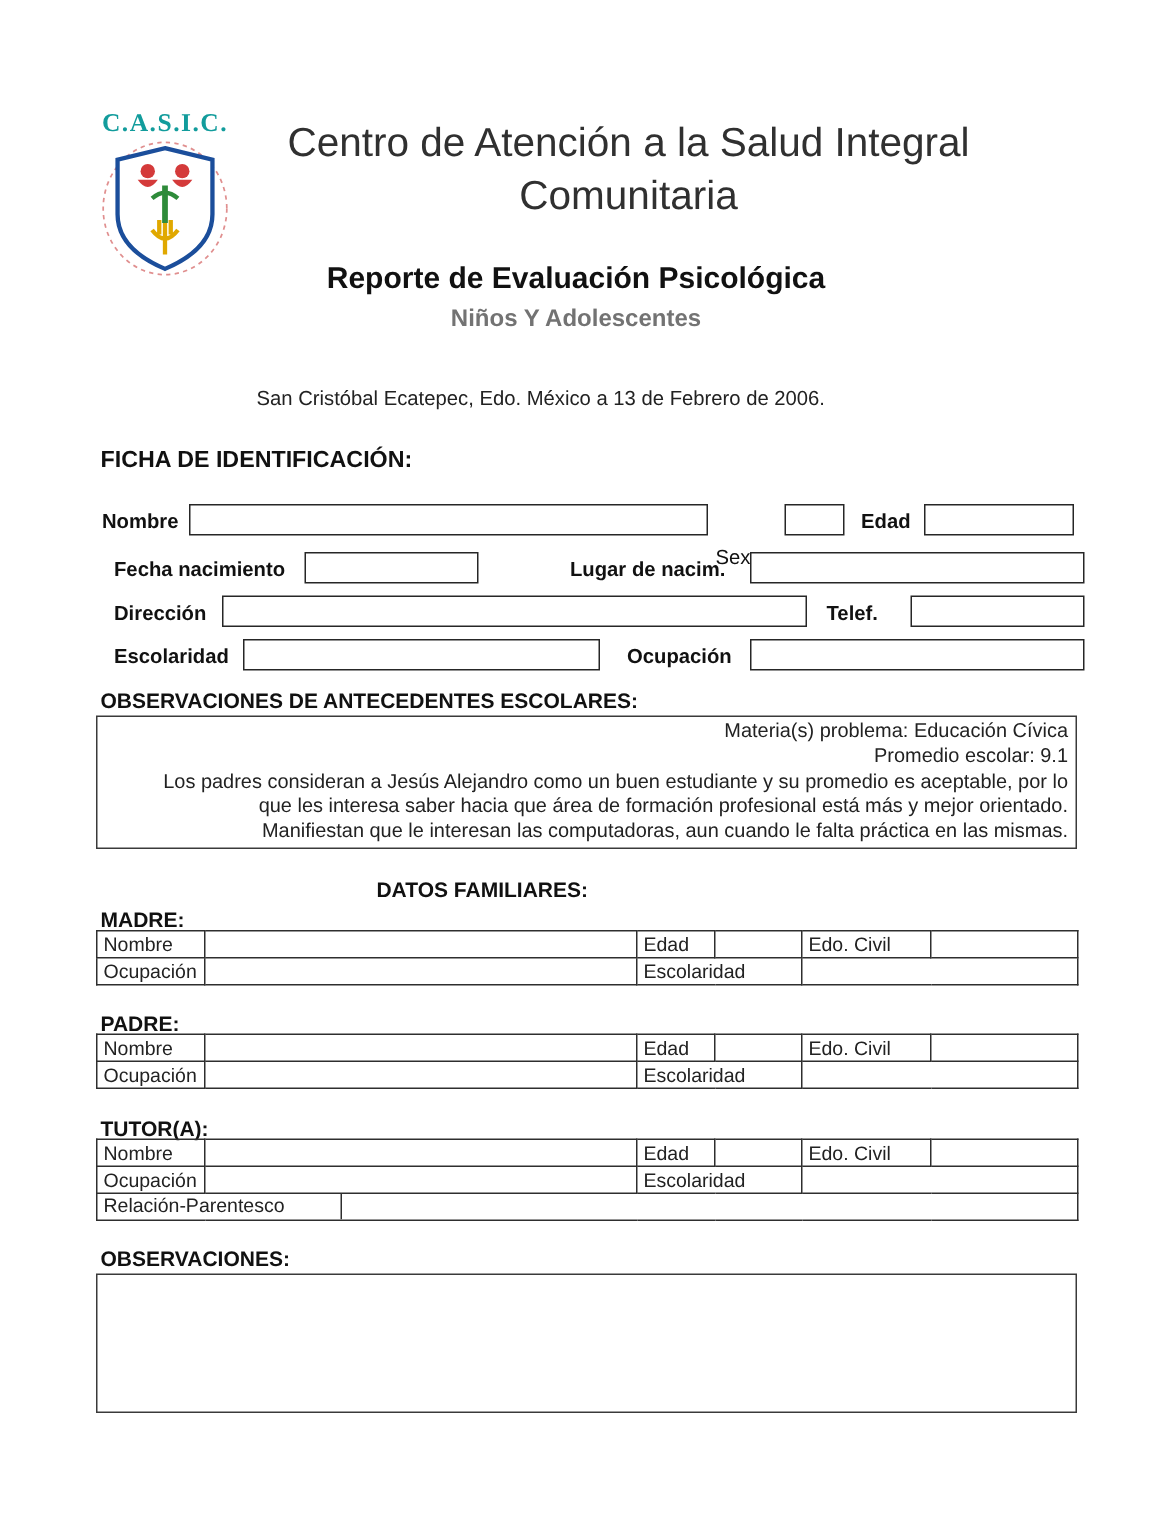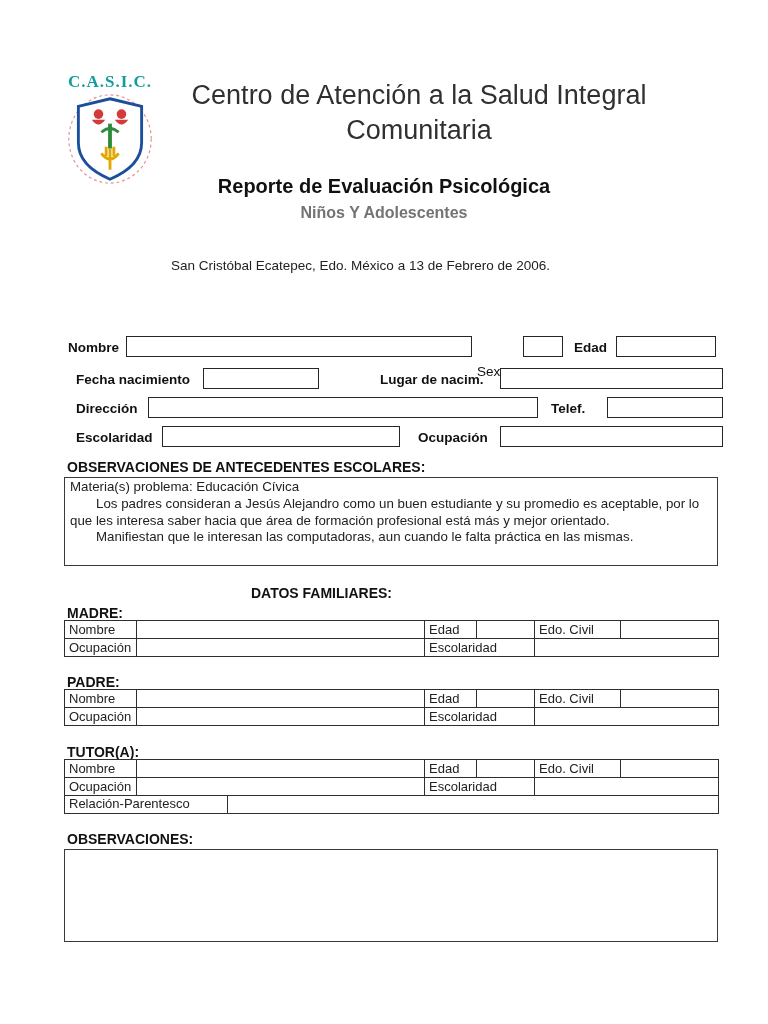--- a/index.html
+++ b/index.html
@@ -32,21 +32,21 @@
   .obs-title { left:67px; top:831px; font-size:14px; }
 
   
   .lbl { position:absolute; font-size:13.5px; font-weight:bold; white-space:nowrap; color:#111; }
   .lbl-reg { font-weight:normal;margin-top:24px; }
   .fieldbox { position:absolute; height:21px; border:1.5px solid #262626; background:#fff; }
 
   
   .antecedentes-box { left:64px; top:477px; width:654px; height:89px;
     border:1.4px solid #3a3a3a; padding:1px 5px; font-size:13.3px;
-    line-height:16.8px; color:#222; }
+    line-height:16.8px; color:#222;text-align:right; }
   .antecedentes-box p.indent { text-indent:26px; }
 
   
   .fam-table { position:absolute; left:64px; width:654px; border-collapse:collapse;
     font-size:13px; color:#222; table-layout:fixed; }
   .fam-table td { border:1.3px solid #2e2e2e; height:18px; padding:0 4px;
     overflow:hidden; white-space:nowrap; }
   .rel-cell { padding:0 !important; }
   .rel-inner { display:flex; height:100%; }
   .rel-label { width:163px; padding:0 4px; border-right:1.3px solid #2e2e2e; }
@@ -75,20 +75,21 @@
   </div>
 
   <div class="abs main-title">
     <div>Centro de Atención a la Salud Integral</div>
     <div>Comunitaria</div>
   </div>
   <div class="abs report-title">Reporte de Evaluación Psicológica</div>
   <div class="abs report-subtitle">Niños Y Adolescentes</div>
   <div class="abs date-line">San Cristóbal Ecatepec, Edo. México a  13 de Febrero de 2006.</div>
 
+  <div class="abs section-title ficha-title">FICHA DE IDENTIFICACIÓN:</div>
 
   <div class="lbl" style="left:68px; top:340px;">Nombre</div>
   <div class="fieldbox" style="left:126px; top:336px; width:346px;"></div>
   <div class="lbl lbl-reg" style="left:477px; top:340px;">Sexo</div>
   <div class="fieldbox" style="left:523px; top:336px; width:40px;"></div>
   <div class="lbl" style="left:574px; top:340px;">Edad</div>
   <div class="fieldbox" style="left:616px; top:336px; width:100px;"></div>
 
   <div class="lbl" style="left:76px; top:372px;">Fecha nacimiento</div>
   <div class="fieldbox" style="left:203px; top:368px; width:116px;"></div>
@@ -101,20 +102,21 @@
   <div class="fieldbox" style="left:607px; top:397px; width:116px;"></div>
 
   <div class="lbl" style="left:76px; top:430px;">Escolaridad</div>
   <div class="fieldbox" style="left:162px; top:426px; width:238px;"></div>
   <div class="lbl" style="left:418px; top:430px;">Ocupación</div>
   <div class="fieldbox" style="left:500px; top:426px; width:223px;"></div>
 
   <div class="abs section-title antecedentes-title">OBSERVACIONES DE ANTECEDENTES ESCOLARES:</div>
   <div class="abs antecedentes-box">
     <p>Materia(s) problema: Educación Cívica</p>
+    <p>Promedio escolar: 9.1</p>
     <p class="indent">Los padres consideran a Jesús Alejandro como un buen estudiante y su promedio es aceptable, por lo que les interesa saber hacia que área de formación profesional está más y mejor orientado.</p>
     <p class="indent">Manifiestan que le interesan las computadoras, aun cuando le falta práctica en las mismas.</p>
   </div>
 
   <div class="abs section-title datos-title">DATOS FAMILIARES:</div>
 
   <div class="abs section-title fam-title" style="left:67px; top:605px;">MADRE:</div>
   <table class="fam-table" style="top:620px;">
     <colgroup>
         <col style="width:72px">

